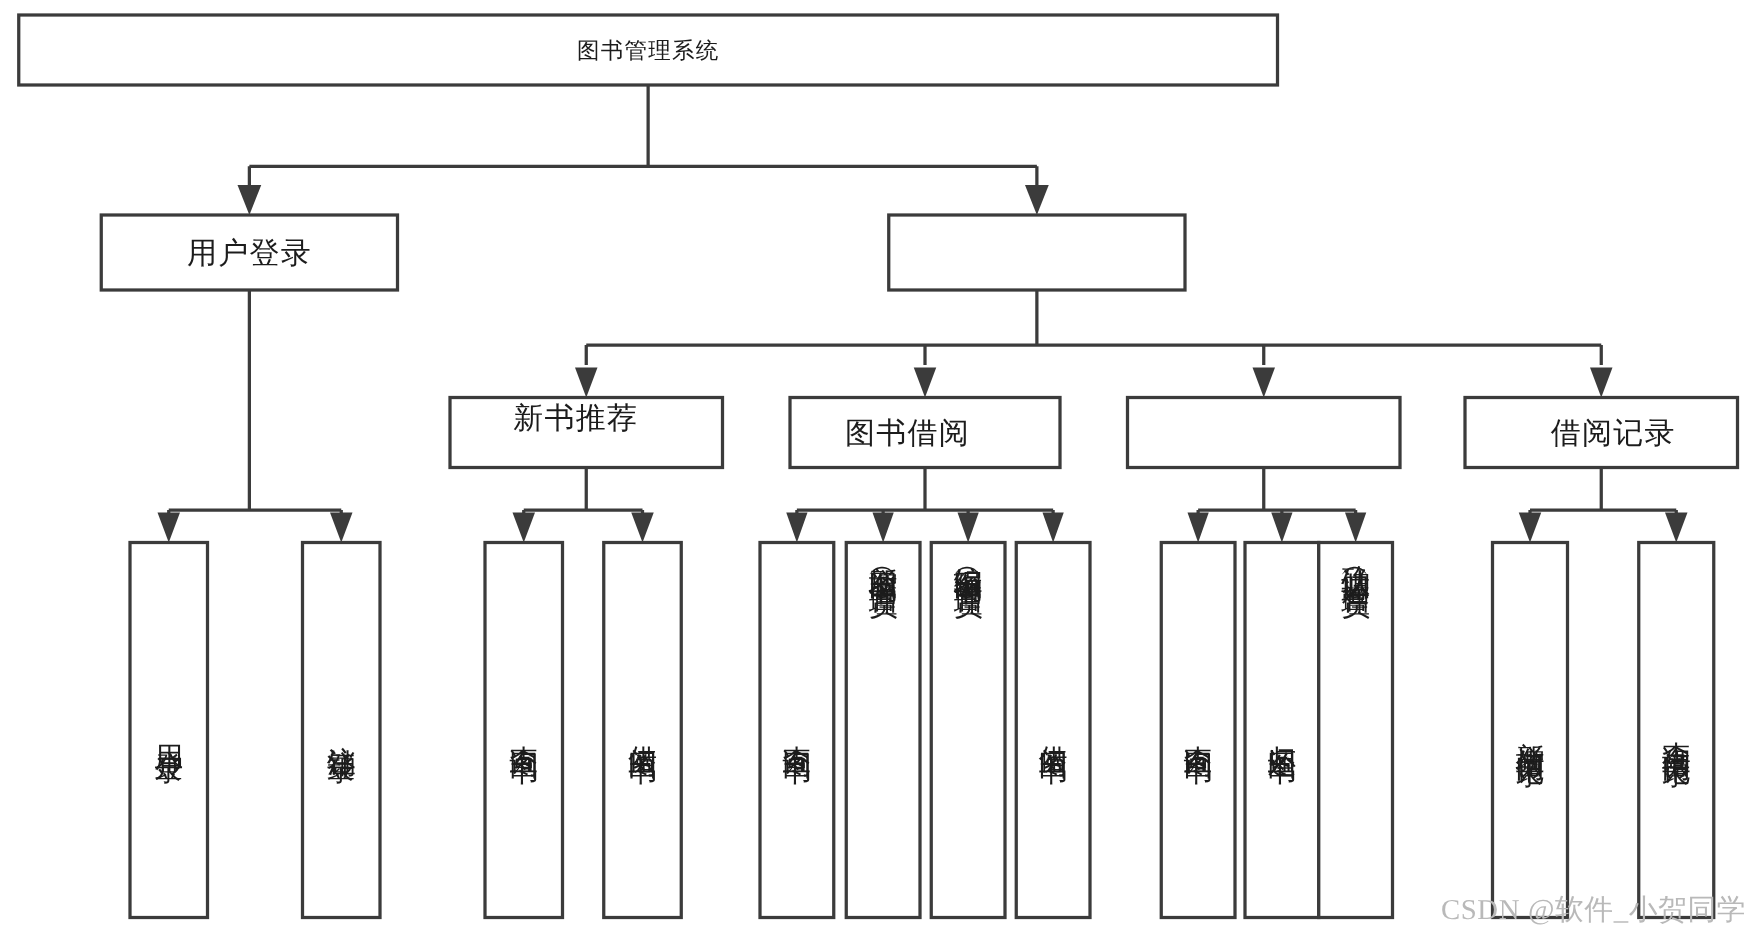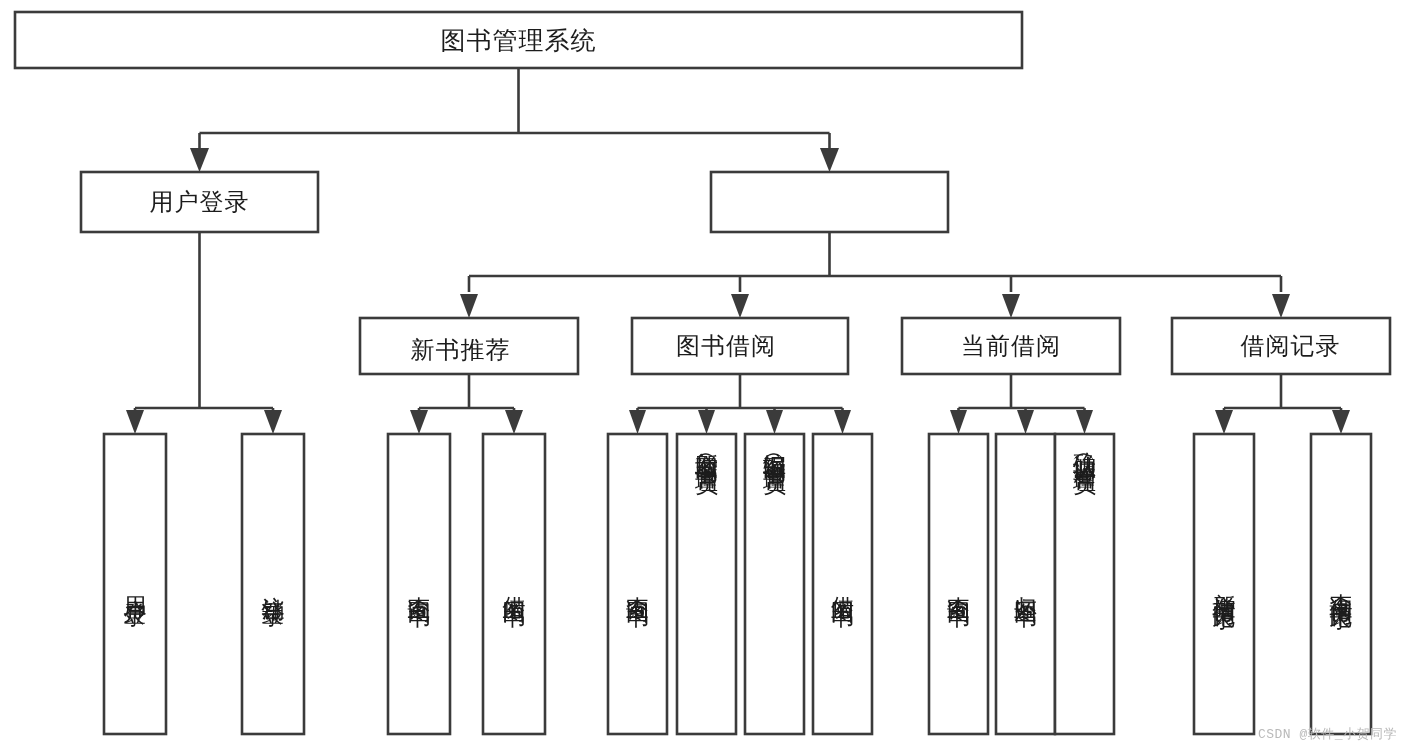--- a/index.html
+++ b/index.html
@@ -62,28 +62,28 @@
     pointer-events: none;
   }
   .hlabel-text {
     font-family: "Liberation Sans", "DejaVu Sans", sans-serif;
     font-size: 24px;
     color: #1c1c1c;
     white-space: nowrap;
     letter-spacing: 1px;
   }
   .root-label-text {
-    font-size: 25px;
+    font-size: 18px;
   }
   #watermark {
     position: absolute;
     right: 8px;
     bottom: 4px;
-    font-family: Liberation Mono, monospace;
-    font-size: 13px;
+    font-family: Liberation Serif, serif;
+    font-size: 23px;
     color: #b9b9b9;
     letter-spacing: 0.5px;
     white-space: nowrap;
     user-select: none;
   }
 </style>
 </head>
 <body>
 
 <div id="diagram-root">
@@ -155,31 +155,28 @@
 
   <div class="hlabel-wrap" style="left:15px; top:12px; width:1007px; height:56px;">
     <span class="hlabel-text root-label-text">图书管理系统</span>
   </div>
 
   <div class="hlabel-wrap" style="left:81px; top:172px; width:237px; height:60px;">
     <span class="hlabel-text">用户登录</span>
   </div>
 
 
-  <div class="hlabel-wrap" style="left:360px; top:322px; width:201px; height:56px;">
+  <div class="hlabel-wrap" style="left:360px; top:306px; width:201px; height:56px;">
     <span class="hlabel-text">新书推荐</span>
   </div>
 
   <div class="hlabel-wrap" style="left:632px; top:318px; width:188px; height:56px;">
     <span class="hlabel-text">图书借阅</span>
   </div>
 
-  <div class="hlabel-wrap" style="left:902px; top:318px; width:218px; height:56px;">
-    <span class="hlabel-text">当前借阅</span>
-  </div>
 
   <div class="hlabel-wrap" style="left:1172px; top:318px; width:237px; height:56px;border-radius:15px;">
     <span class="hlabel-text">借阅记录</span>
   </div>
 
   <div class="vlabel-wrap" style="left:104px; top:434px; width:62px; height:300px;">
     <span class="vlabel-text">用户登录</span>
   </div>
 
   <div class="vlabel-wrap" style="left:242px; top:434px; width:62px; height:300px;">

